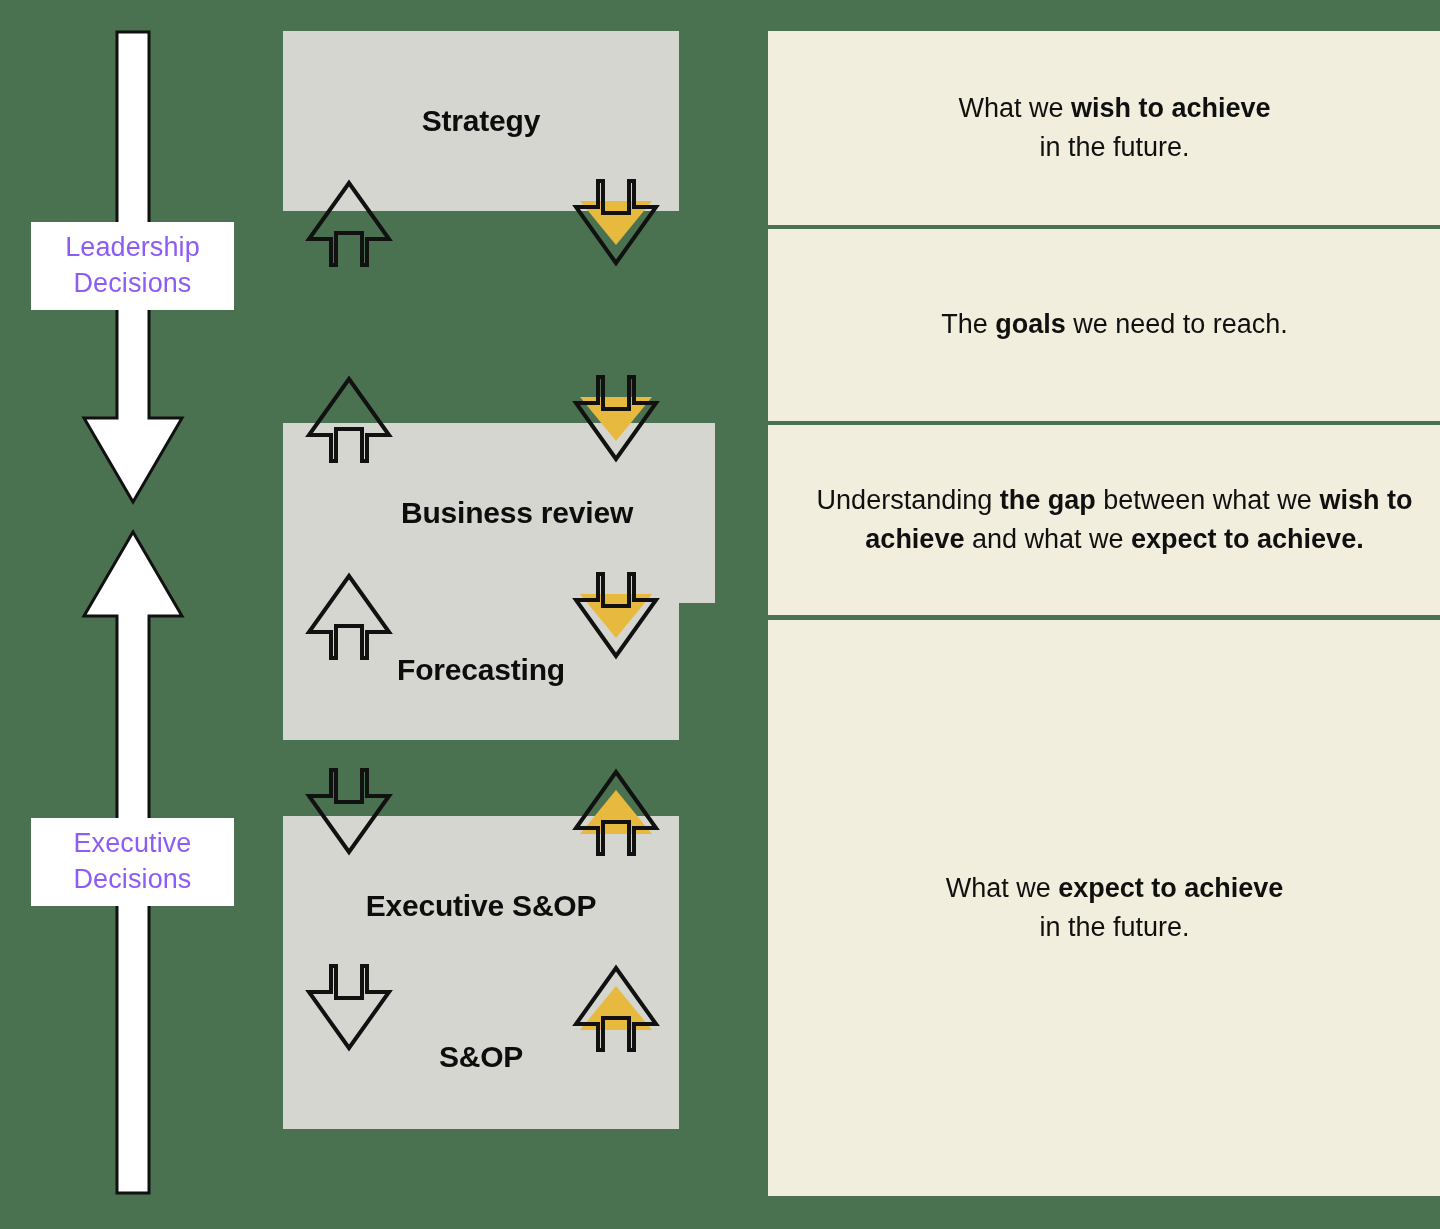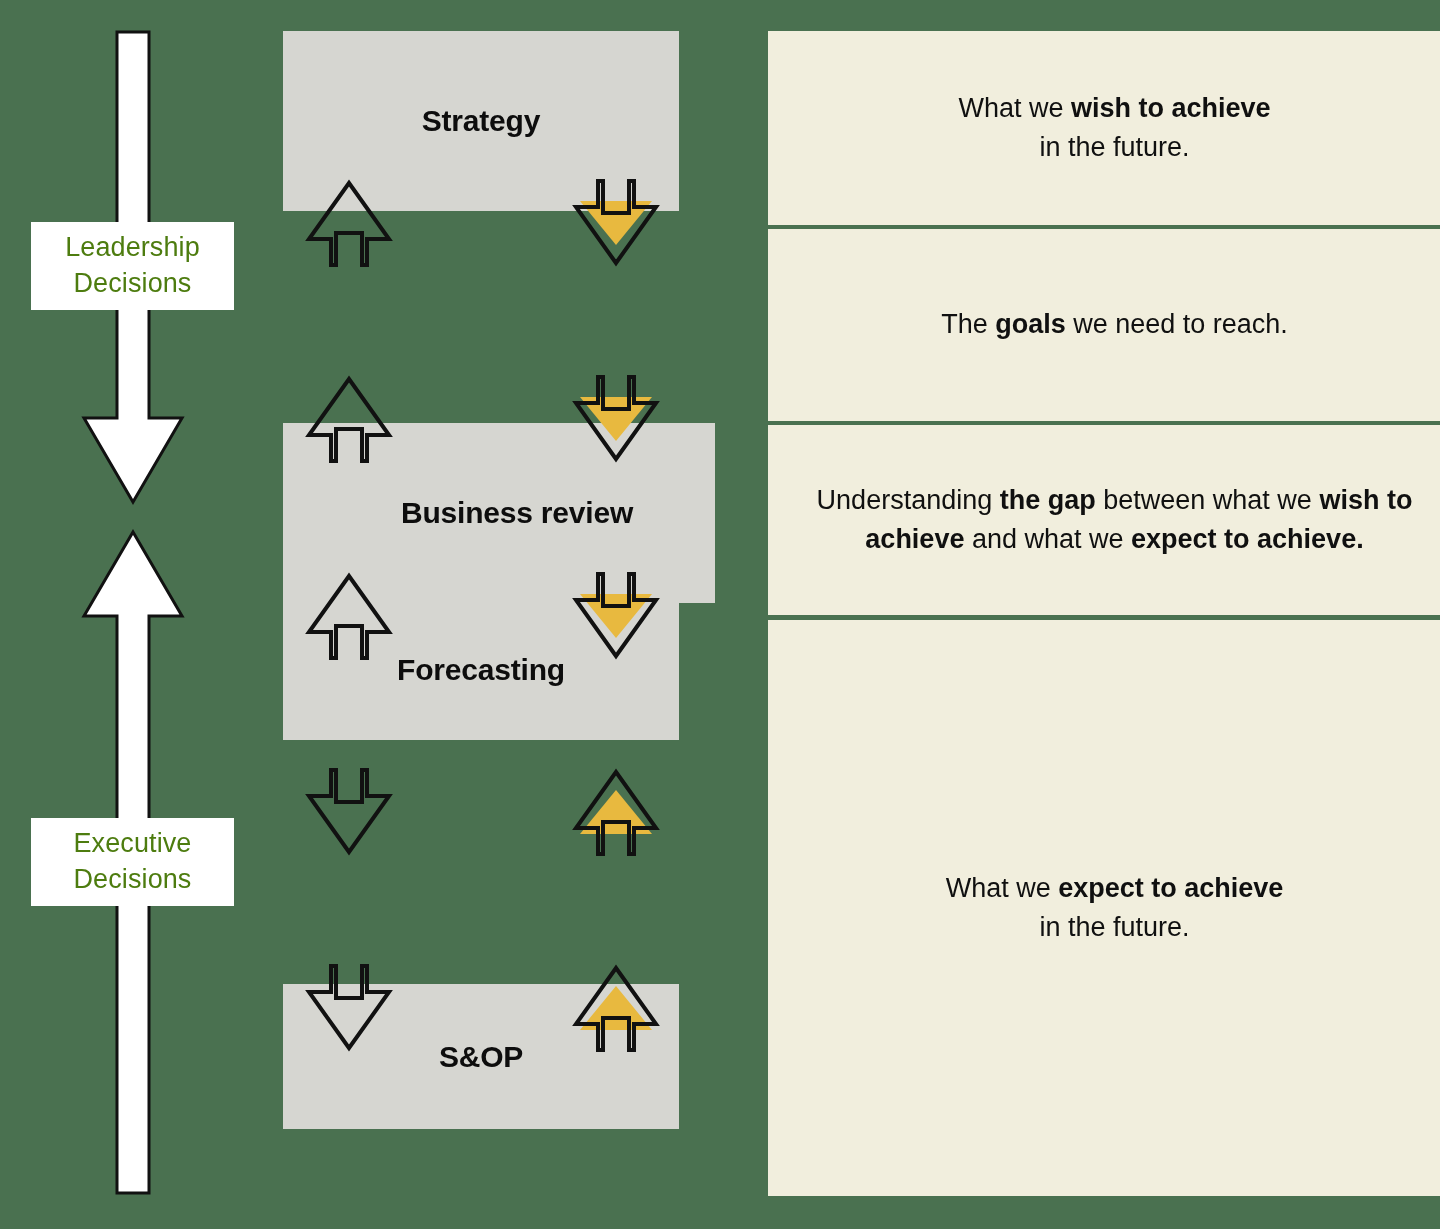--- a/index.html
+++ b/index.html
@@ -26,21 +26,21 @@
   .decision-arrow {
     position: absolute;
     left: 78px;
     width: 110px;
   }
   .decision-arrow svg { display: block; width: 110px; }
 
   .decision-label {
     position: absolute;
     background: #ffffff;
-    color: #4d7c0f;
+    color: #8b5cf6;
     font-size: 27px;
     line-height: 1.32;
     text-align: center;
     font-weight: 400;
     letter-spacing: 0.1px;
     display: flex;
     flex-direction: column;
     justify-content: center;
     align-items: center;
   }
@@ -125,20 +125,23 @@
 
 
   <div class="process-box" style="top:423px; height:180px;padding-left:36px;">
     <span class="process-label">Business review</span>
   </div>
 
   <div class="process-box" style="top:600px; height:140px;">
     <span class="process-label">Forecasting</span>
   </div>
 
+  <div class="process-box" style="top:816px; height:180px;">
+    <span class="process-label">Executive S&amp;OP</span>
+  </div>
 
   <div class="process-box" style="top:984px; height:145px;">
     <span class="process-label">S&amp;OP</span>
   </div>
 
   <div class="flow-arrow" style="left:305px; top:177px;">
     <svg viewBox="0 0 88 92">
       <path d="M 44 6 L 84 62 L 62 62 L 62 88 L 57 88 L 57 56 L 31 56 L 31 88 L 26 88 L 26 62 L 4 62 Z" fill="none" stroke="#111111" stroke-width="4" stroke-linejoin="miter"></path>
     </svg>
   </div>

